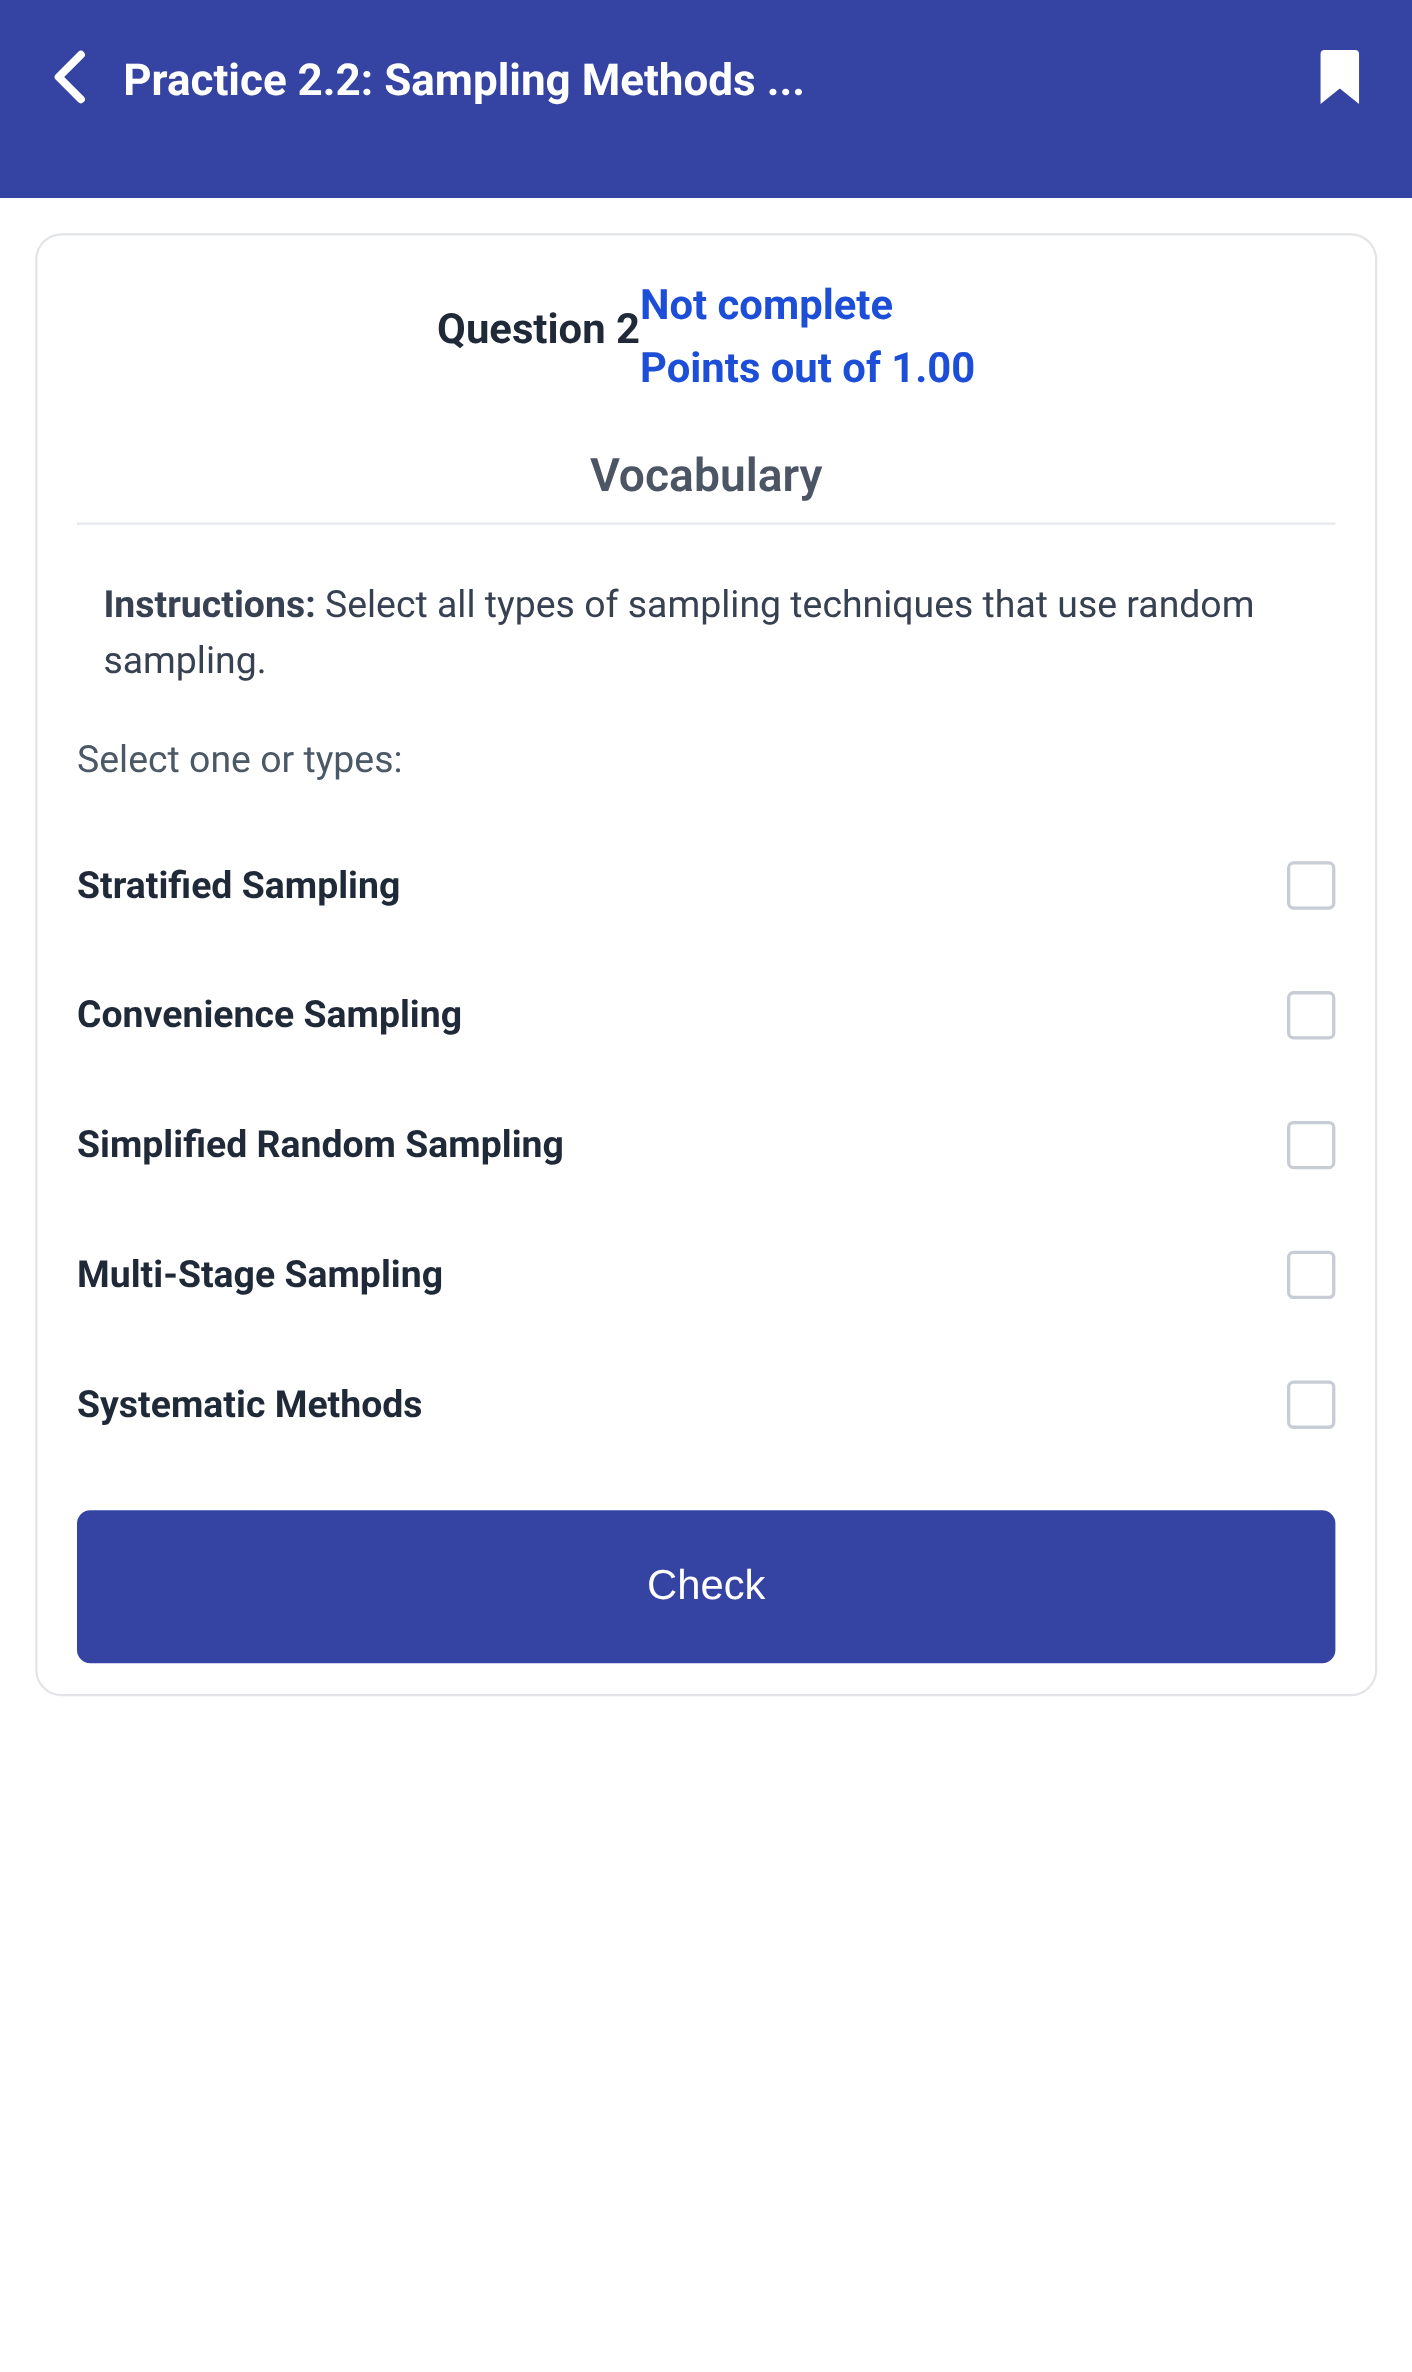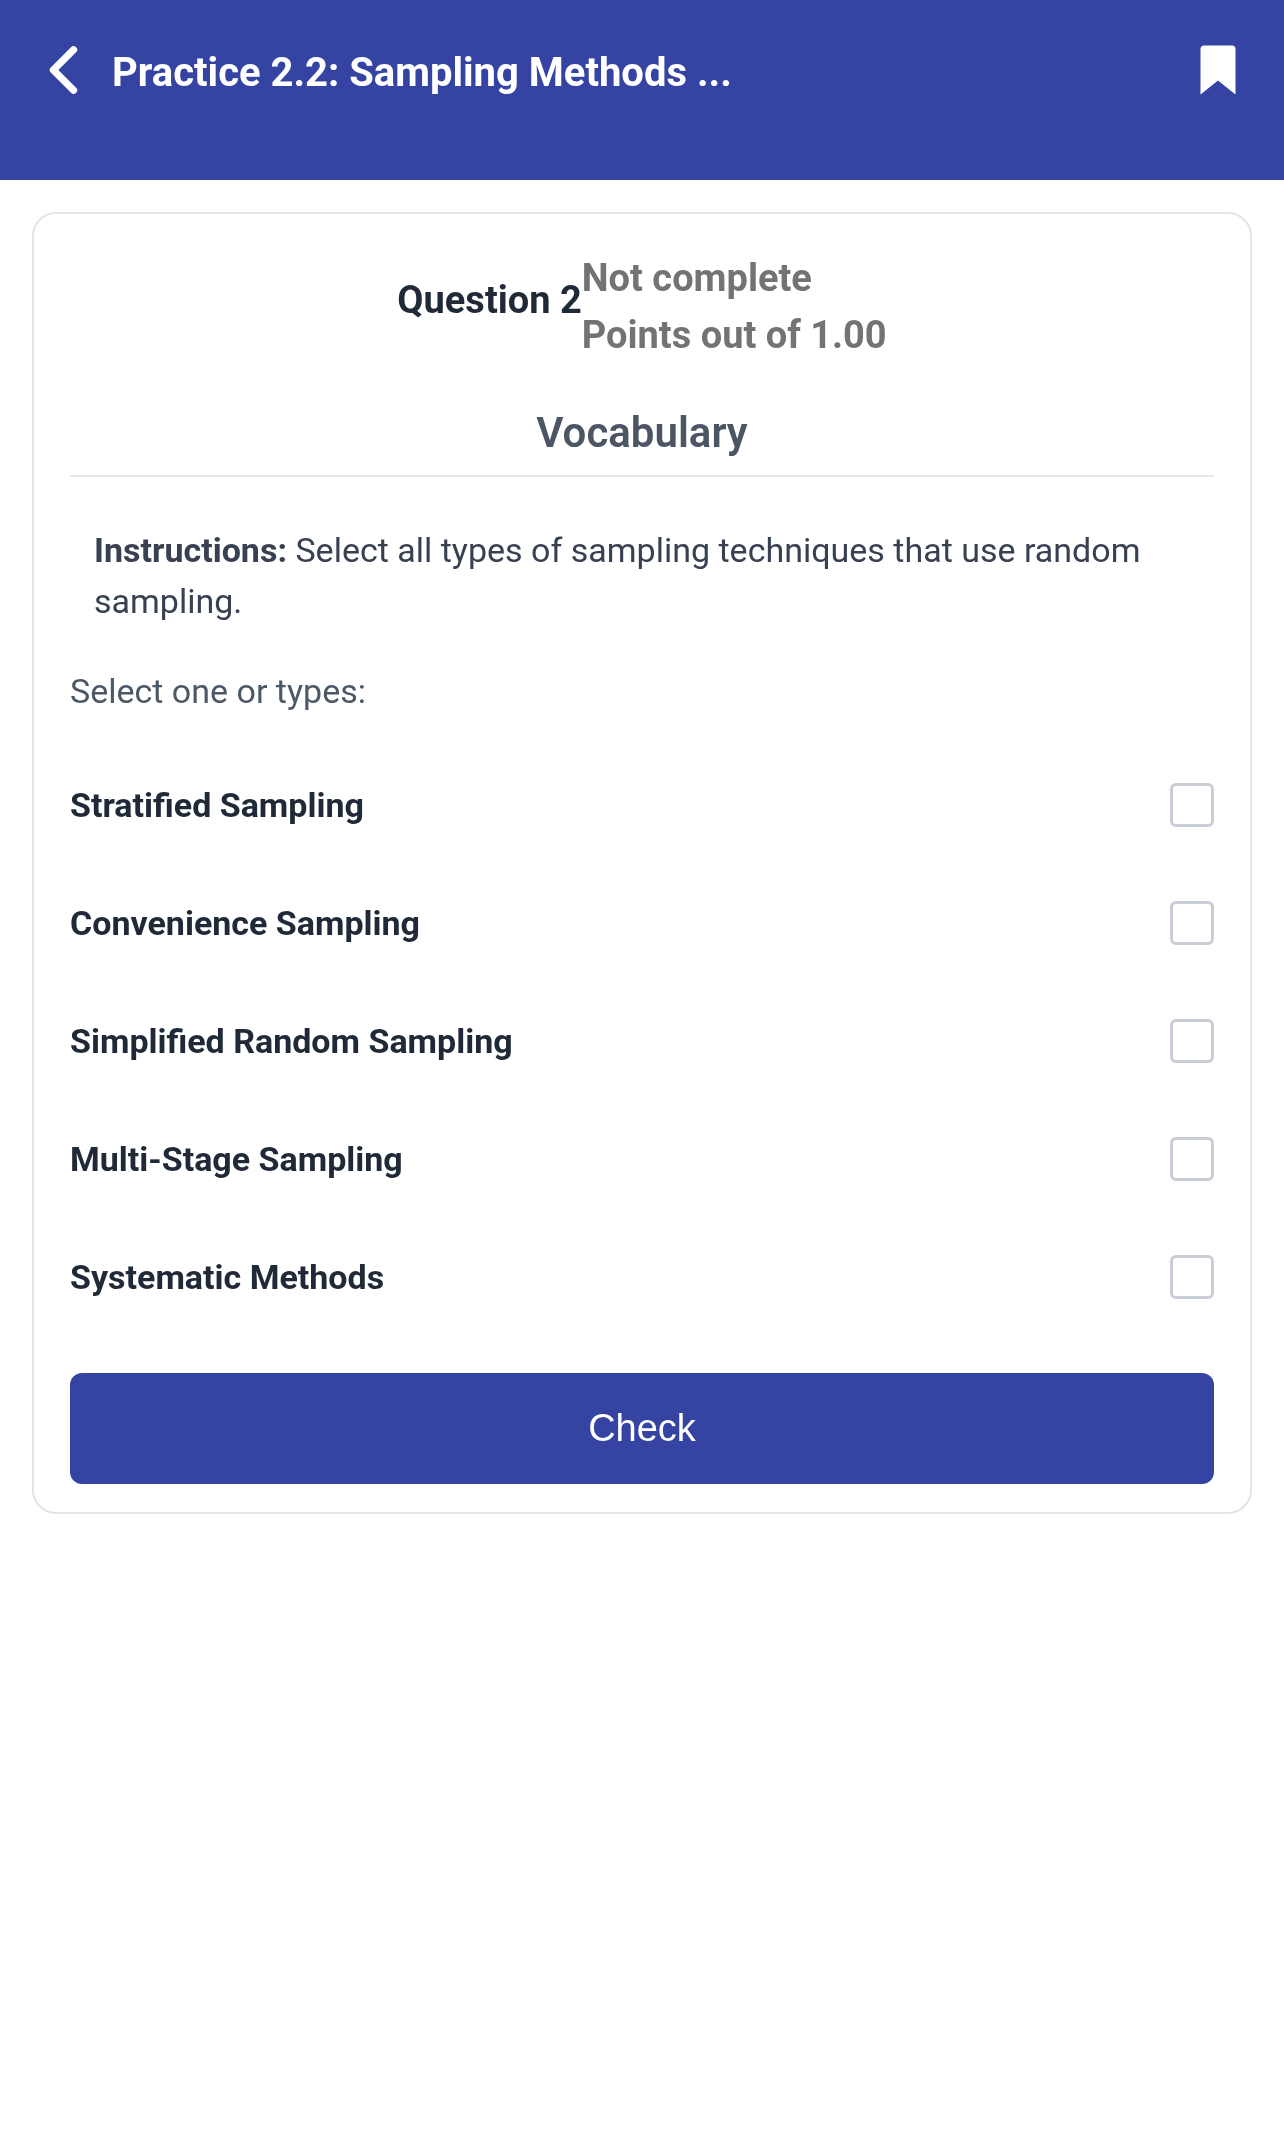--- a/index.html
+++ b/index.html
@@ -87,21 +87,21 @@
       margin-top: 28px;
     }
     
     .status-group {
       text-align: left;
     }
     
     .status-line {
       font-size: 38px;
       font-weight: 700;
-      color: #737373;
+      color: #1d4ed8;
       line-height: 1.5;
     }
     
     .section-title {
       font-size: 42px;
       font-weight: 600;
       color: #4b5563;
       text-align: center;
       padding-bottom: 18px;
       border-bottom: 2px solid #e5e7eb;
@@ -151,21 +151,21 @@
     }
     
     .check-button {
       width: 100%;
       background: #3544a3;
       color: #ffffff;
       font-size: 38px;
       font-weight: 500;
       border: none;
       border-radius: 12px;
-      padding: 34px 0;
+      padding: 48px 0;
       margin-top: 24px;
       cursor: pointer;
     }
   </style>
 </head>
 <body>
 
 <div class="header">
   <div class="back-button">
     <svg viewBox="0 0 24 36">

